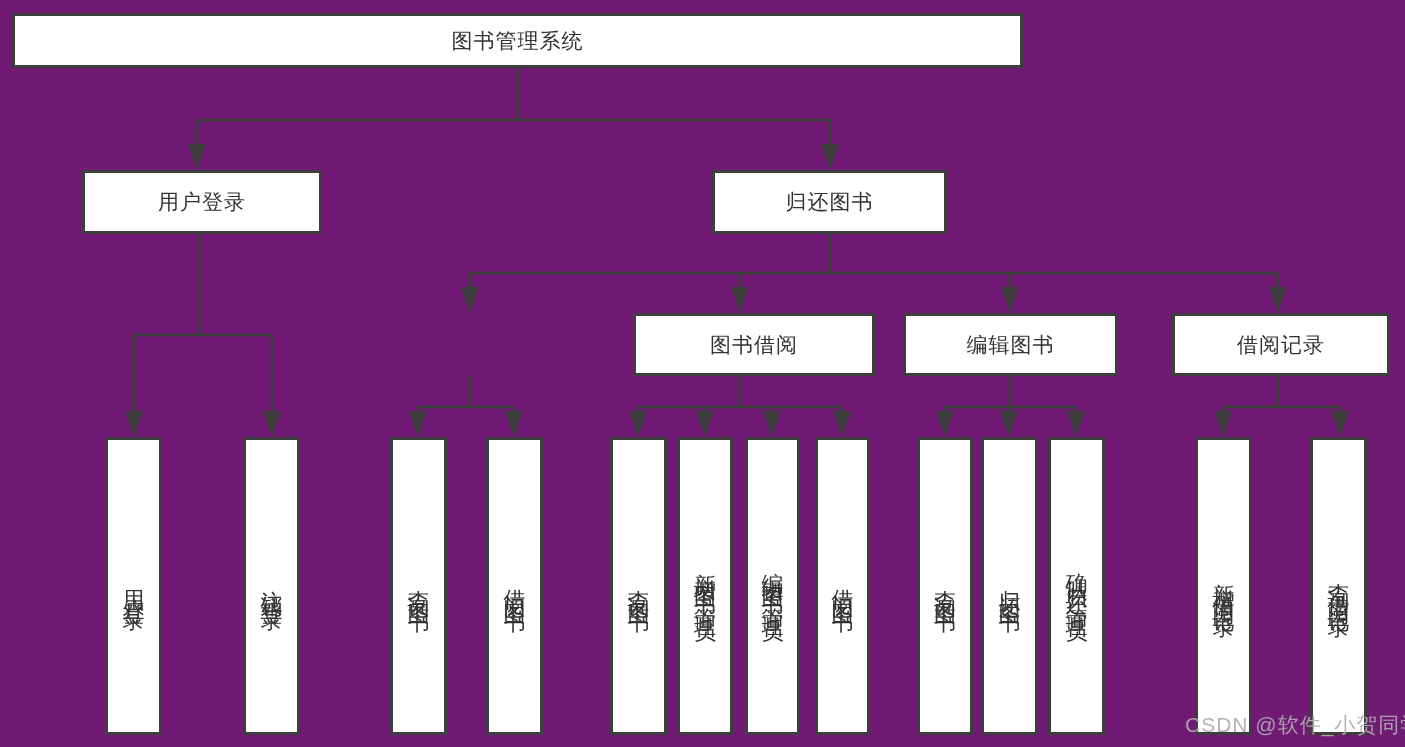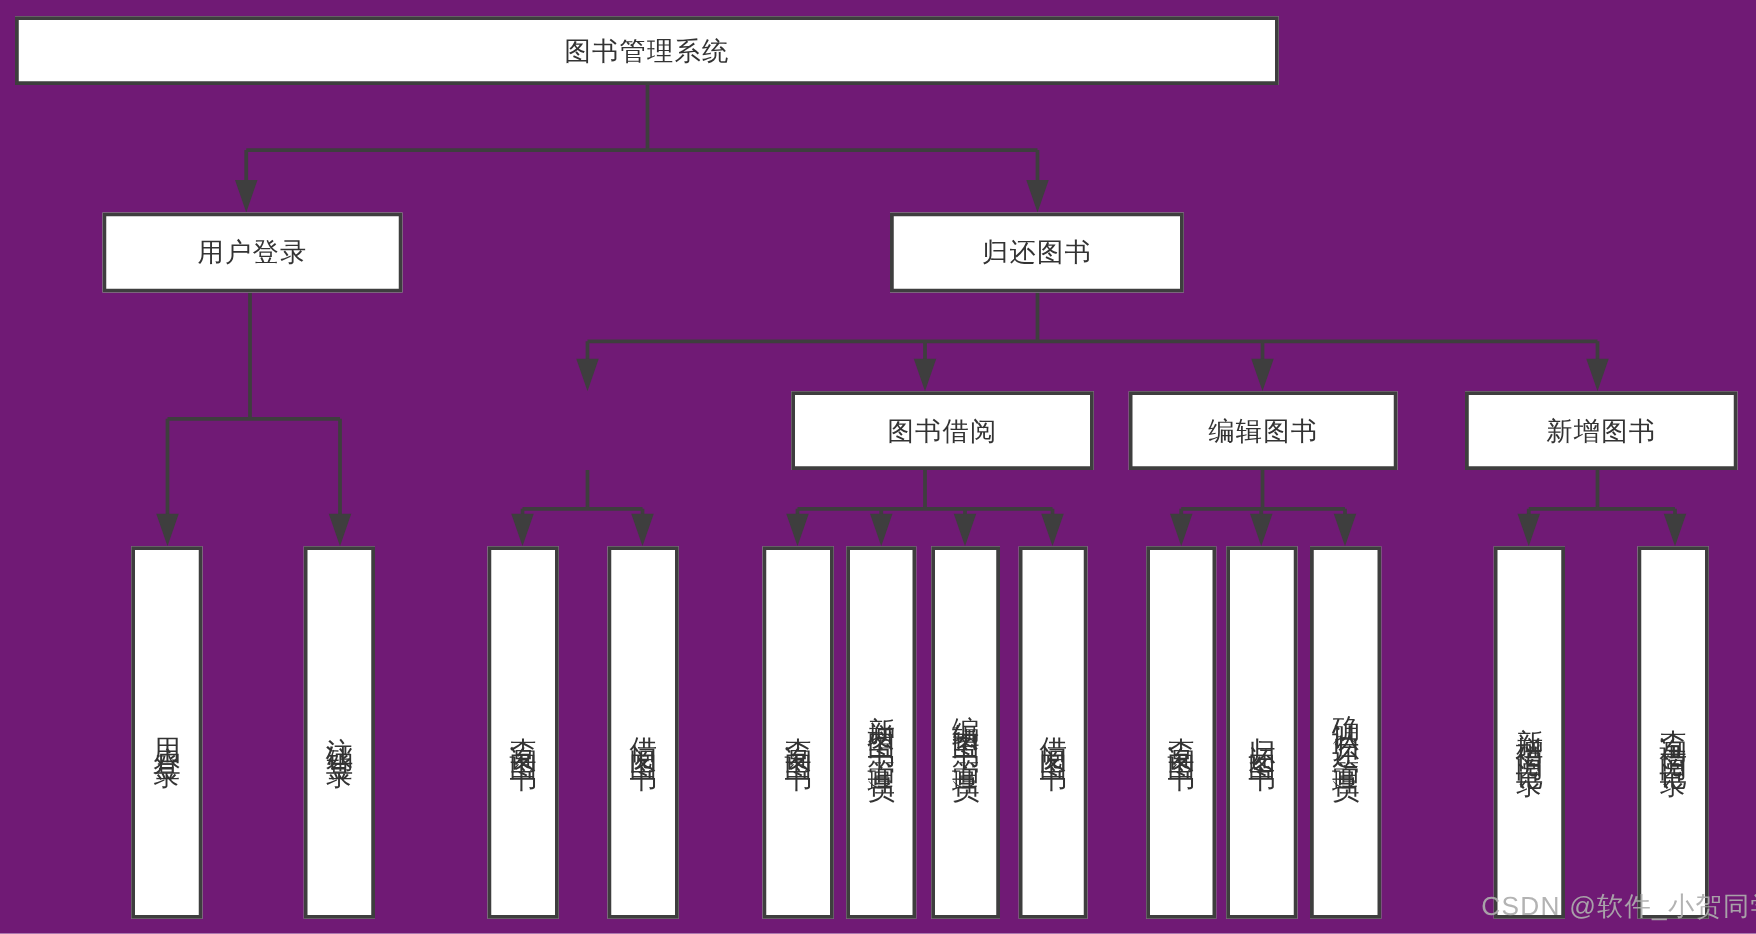--- a/index.html
+++ b/index.html
@@ -158,21 +158,21 @@
     </g>
   </svg>
 
   <div class="hbox root-node">图书管理系统</div>
 
   <div class="hbox l2-a">用户登录</div>
   <div class="hbox l2-b">归还图书</div>
 
   <div class="hbox l3-2">图书借阅</div>
   <div class="hbox l3-3">编辑图书</div>
-  <div class="hbox l3-4">新增图书</div>
+  <div class="hbox l3-4">借阅记录</div>
 
   <div class="vbox leaf-1">用户登录</div>
   <div class="vbox leaf-2">注销登录</div>
 
   <div class="vbox leaf-3">查询图书</div>
   <div class="vbox leaf-4">借阅图书</div>
 
   <div class="vbox leaf-5">查询图书</div>
   <div class="vbox leaf-6">新增图书（管理员）</div>
   <div class="vbox leaf-7">编辑图书（管理员）</div>

